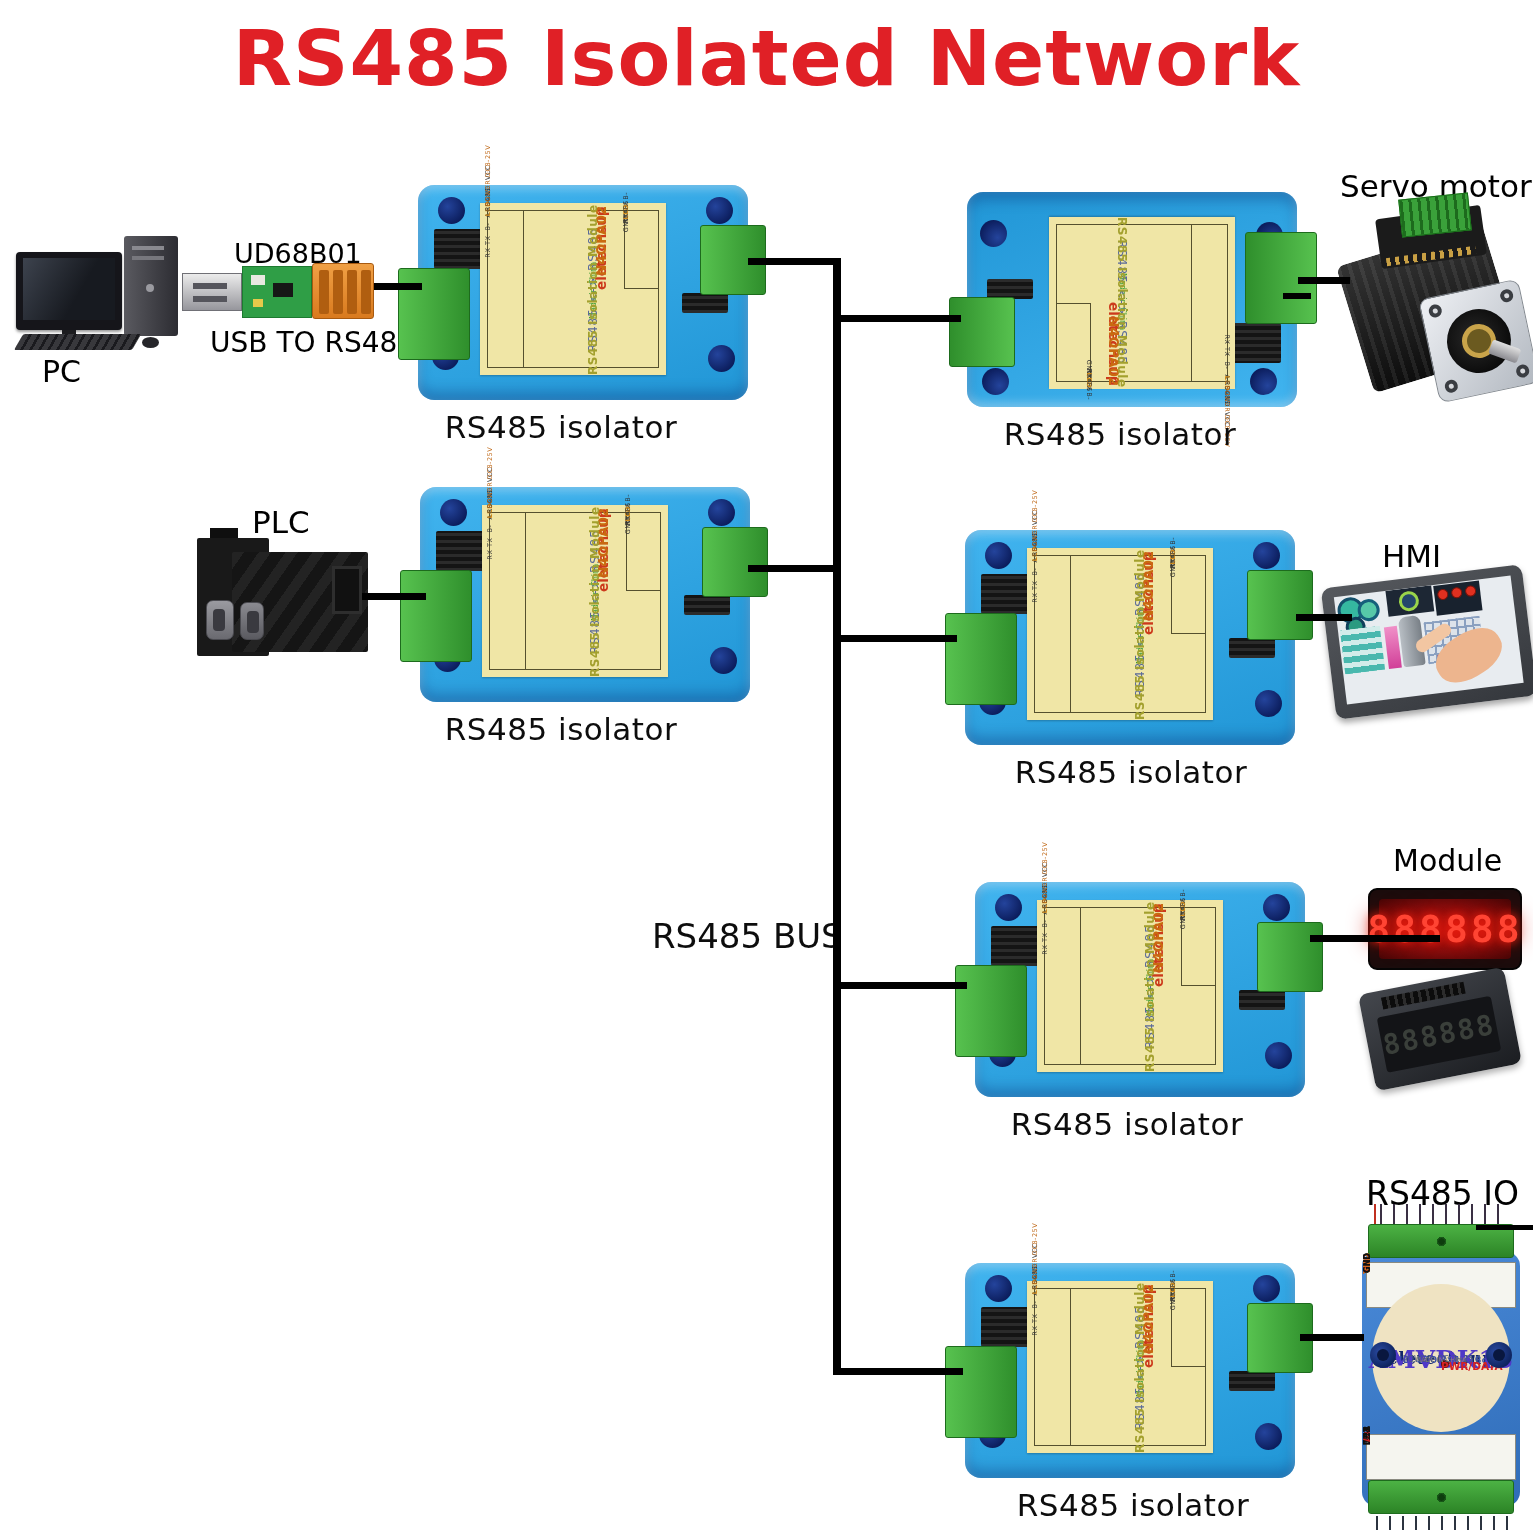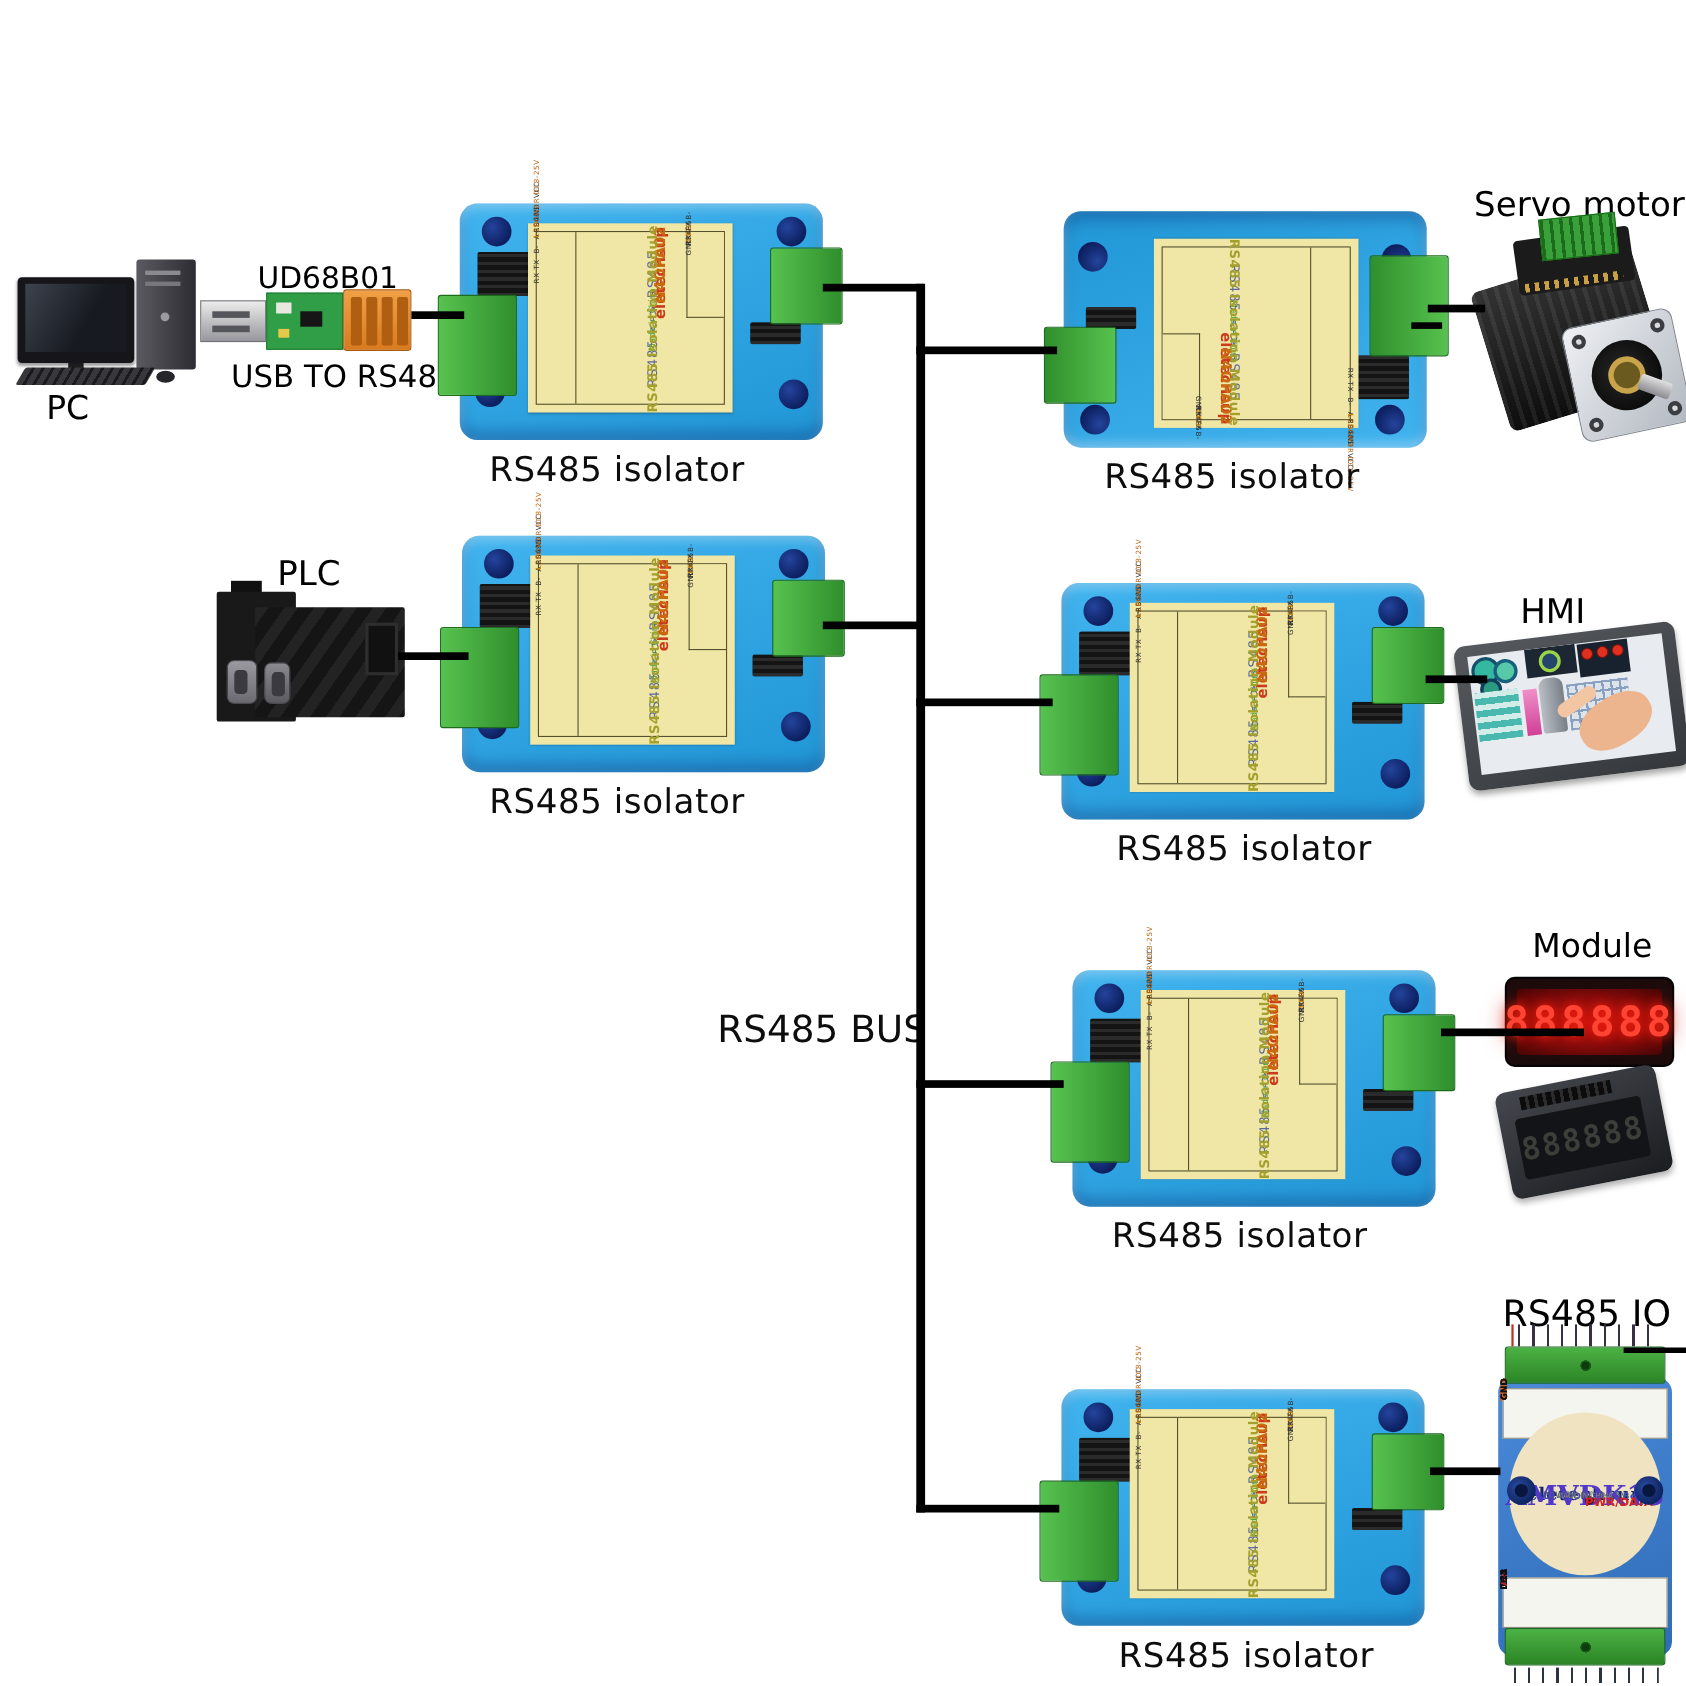--- a/index.html
+++ b/index.html
@@ -180,20 +180,21 @@
   .io-hole-l{left:8px;top:120px;} .io-hole-r{left:124px;top:120px;}
   .io-wires-bottom{left:14px;top:294px;width:132px;height:14px;background:repeating-linear-gradient(90deg,#2c3440 0 2px,transparent 2px 13px);}
 
   .bus-label{left:652px;top:916px;font-size:34px;color:#0d0d0d;}
 </style>
 </head>
 <body>
 
 <div id="stage">
 
+  <div class="title">RS485 Isolated Network</div>
 
   <div class="pc-monitor">
       <div class="pc-screen"></div>
     </div>
   <div class="pc-neck"></div>
   <div class="pc-base"></div>
   <div class="pc-tower">
     <div class="pc-vent1"></div>
     <div class="pc-vent2"></div>
     <div class="pc-btn"></div>

